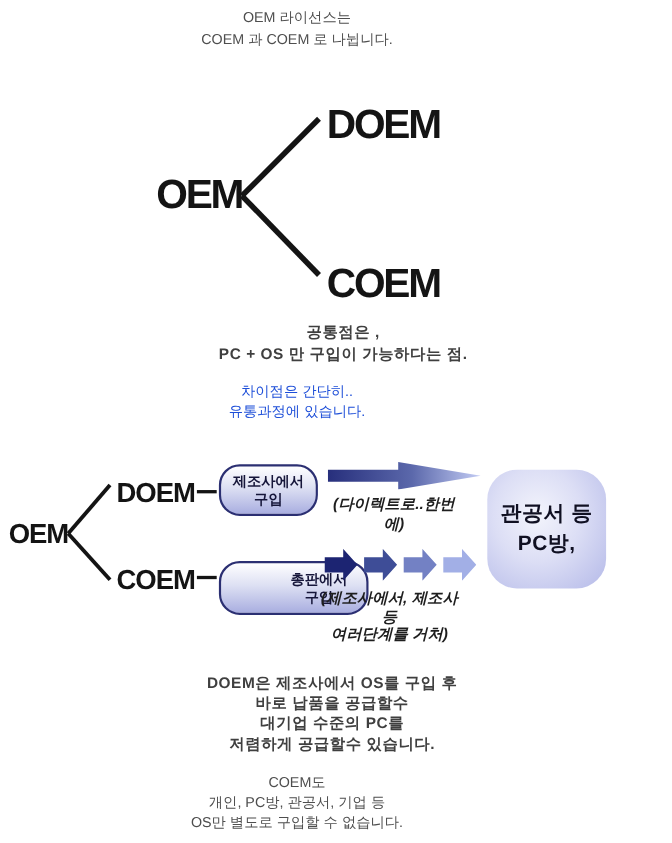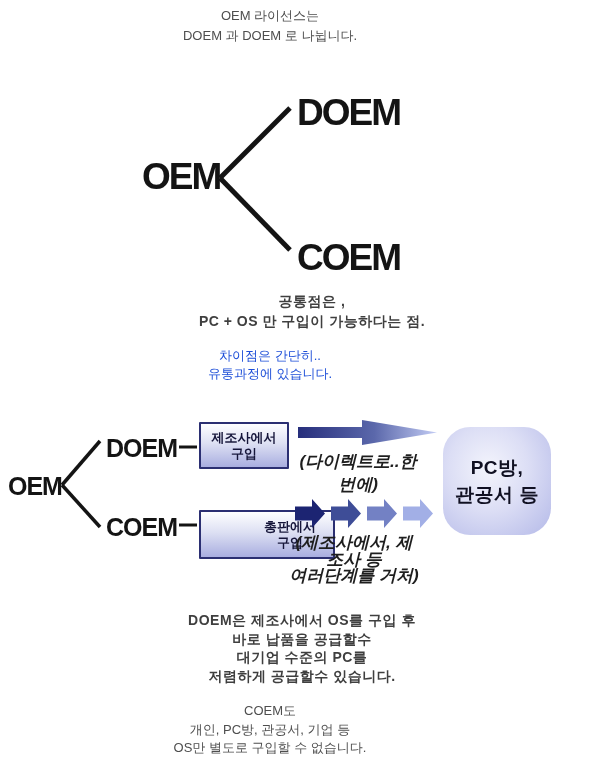--- a/index.html
+++ b/index.html
@@ -21,48 +21,48 @@
   
   .mid-bold{top:291px;font-size:14px;font-weight:bold;line-height:20px;color:#3f3f3f;letter-spacing:0.5px;margin-left:42px;}
   .mid-normal{top:347px;font-size:13px;line-height:18px;color:#1d4ed8;}
 
   
   .f-label{position:absolute;font-weight:bold;color:#141414;letter-spacing:-1px;line-height:1;}
   .f-root{left:8px;top:474px;font-size:25px;}
   .f-doem{left:106px;top:436px;font-size:25px;}
   .f-coem{left:106px;top:515px;font-size:25px;}
 
-  .pbox{position:absolute;border:2px solid #2b2f72;border-radius:1px;
+  .pbox{position:absolute;border:2px solid #2b2f72;border-radius:19px;
         background:linear-gradient(180deg,#fefeff 0%,#dde0f3 45%,#a9aee0 100%);
         display:flex;flex-direction:column;justify-content:center;text-align:center;
         font-weight:bold;font-size:13px;line-height:16px;color:#16163a;}
   .pbox-doem{left:199px;top:422px;width:86px;height:43px;}
   .pbox-coem{left:199px;top:510px;width:86px;height:45px;padding-left:46px;}
 
-  .cap{position:absolute;text-align:center;font-size:17px;font-weight:bold;font-style:italic;color:#1e1e1e;}
+  .cap{position:absolute;text-align:center;font-size:14px;font-weight:bold;font-style:italic;color:#1e1e1e;}
   .cap-doem{left:296px;top:450px;width:124px;}
   .cap-coem{left:288px;top:535px;width:132px;line-height:16.5px;}
 
   .target{left:443px;top:427px;width:108px;height:108px;border-radius:27px;position:absolute;
           background:radial-gradient(ellipse at 42% 38%, #f3f4fc 0%, #dcdef5 45%, #b4b9e8 100%);
           display:flex;flex-direction:column;justify-content:center;text-align:center;
           font-size:19px;font-weight:bold;line-height:27px;color:#101022;letter-spacing:0.5px;}
 
   
   .doem-desc{top:611px;font-size:14px;font-weight:bold;line-height:18.5px;color:#3f3f3f;letter-spacing:0.5px;margin-left:32px;}
   .coem-desc{top:702px;font-size:13px;line-height:18.5px;color:#4e4e4e;}
 </style>
 </head>
 <body>
 
 <div id="page">
 
   <div class="center-block intro">
     <div>OEM 라이선스는</div>
-    <div>DOEM 과 DOEM 로 나뉩니다.</div>
+    <div>COEM 과 COEM 로 나뉩니다.</div>
   </div>
 
   <svg class="overlay" width="611" height="766">
     <line x1="220" y1="178" x2="290" y2="108" stroke="#141414" stroke-width="5"></line>
     <line x1="220" y1="178" x2="290" y2="250" stroke="#141414" stroke-width="5"></line>
     <line x1="62" y1="485" x2="100" y2="441" stroke="#141414" stroke-width="3.5"></line>
     <line x1="62" y1="485" x2="100" y2="527" stroke="#141414" stroke-width="3.5"></line>
     <line x1="179" y1="447" x2="197" y2="447" stroke="#141414" stroke-width="3"></line>
     <line x1="179" y1="525" x2="197" y2="525" stroke="#141414" stroke-width="3"></line>
   </svg>
@@ -110,22 +110,22 @@
     <polygon transform="translate(36,0)" points="0,7.5 17,7.5 17,0 30,14.5 17,29 17,21.5 0,21.5" fill="#3e4d97"></polygon>
     <polygon transform="translate(72,0)" points="0,7.5 17,7.5 17,0 30,14.5 17,29 17,21.5 0,21.5" fill="#7381c4"></polygon>
     <polygon transform="translate(108,0)" points="0,7.5 17,7.5 17,0 30,14.5 17,29 17,21.5 0,21.5" fill="#a2afe6"></polygon>
   </svg>
   <div class="cap cap-coem">
     <div>(제조사에서, 제조사 등</div>
     <div>여러단계를 거처)</div>
   </div>
 
   <div class="target">
+    <div>관공서 등</div>
     <div>PC방,</div>
-    <div>관공서 등</div>
   </div>
 
   <div class="center-block doem-desc">
     <div>DOEM은 제조사에서 OS를 구입 후</div>
     <div>바로 납품을 공급할수</div>
     <div>대기업 수준의 PC를</div>
     <div>저렴하게 공급할수 있습니다.</div>
   </div>
 
   <div class="center-block coem-desc">

